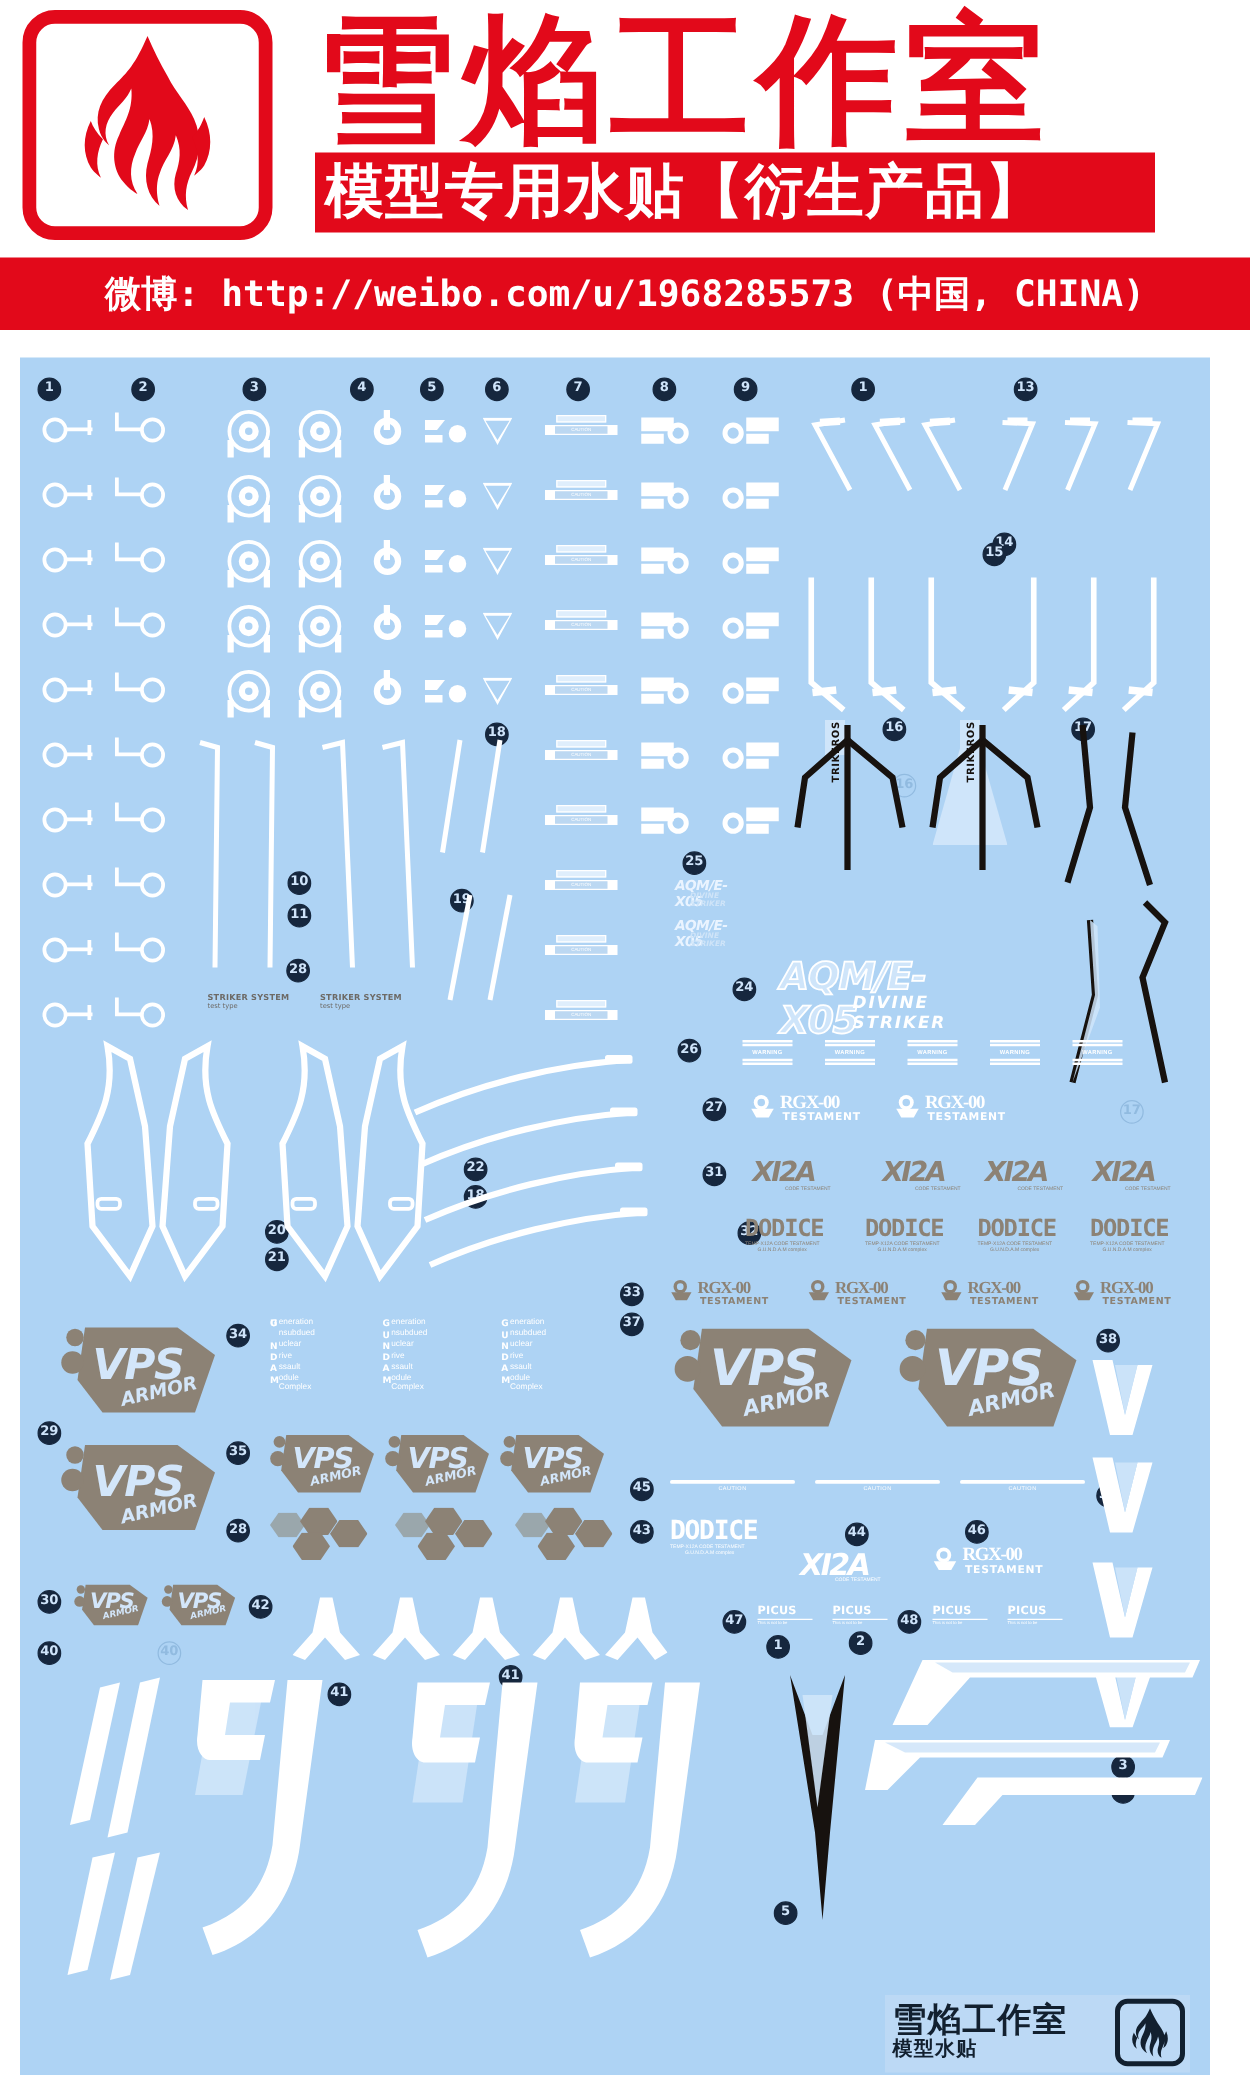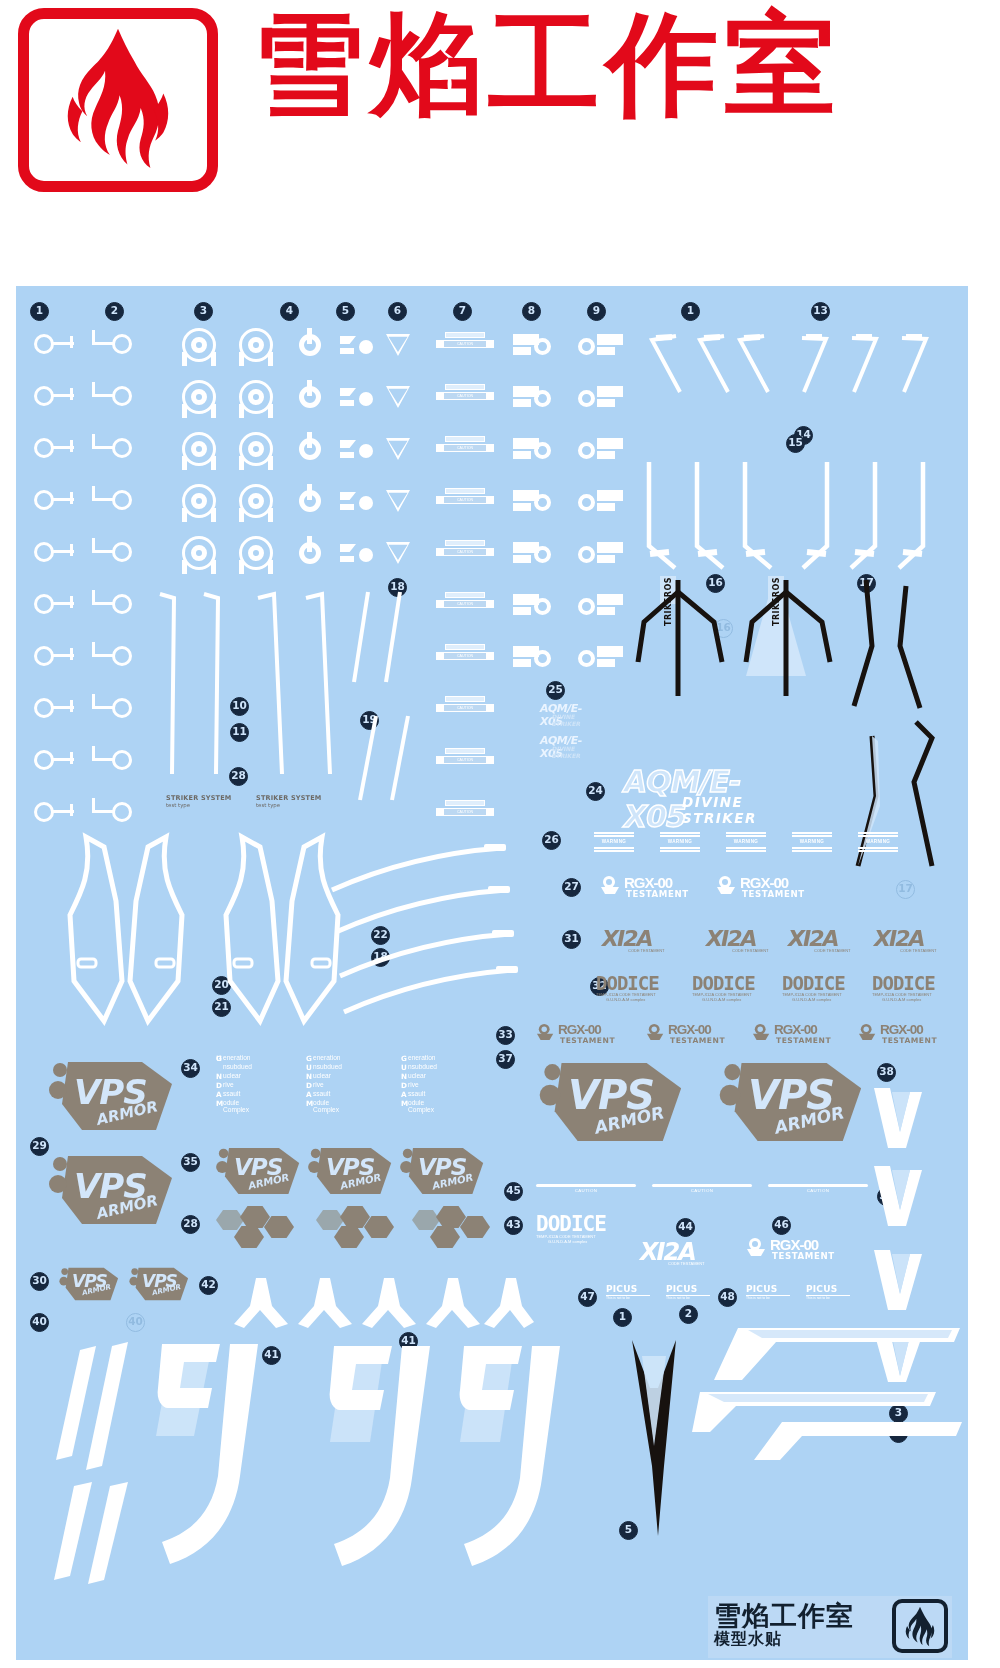--- a/index.html
+++ b/index.html
@@ -28,21 +28,21 @@
   .blu{position:absolute;background:#cfe5fa;}
 
   
   .ring{position:absolute;border:3.4px solid #fff;border-radius:50%;box-sizing:border-box;}
   .bar{position:absolute;background:#fff;}
   .vps-block{position:absolute;}
   .vps-word{position:absolute;color:#d3e6fa;font-weight:bold;font-style:italic;letter-spacing:-1px;font-family:"DejaVu Sans",sans-serif;}
   .vps-word2{position:absolute;color:#d3e6fa;font-weight:bold;font-style:italic;font-family:"DejaVu Sans",sans-serif;}
 
   .rgx{position:absolute;}
-  .rgx-txt{position:absolute;font-weight:bold;letter-spacing:-1px;font-family:Liberation Sans, sans-serif;}
+  .rgx-txt{position:absolute;font-weight:bold;letter-spacing:-1px;font-family:Liberation Serif, serif;}
   .rgx-sub{position:absolute;font-weight:bold;font-family:"DejaVu Sans",sans-serif;}
 
   .x12a{position:absolute;font-weight:bold;font-style:italic;font-family:"DejaVu Sans",sans-serif;letter-spacing:-2px;}
   .dodice{position:absolute;font-weight:bold;font-family:"DejaVu Sans Mono",monospace;letter-spacing:-1px;}
   .tiny{position:absolute;font-size:4px;font-family:"Liberation Sans",sans-serif;white-space:nowrap;}
 
   .warnbox{position:absolute;width:40px;height:20px;}
   .warnbox .hz{position:absolute;left:0;width:40px;height:1.6px;background:#ffffff;}
   .warnbox .lbl{position:absolute;left:0;top:7px;width:40px;text-align:center;font-size:4.6px;color:#ffffff;font-weight:bold;letter-spacing:.3px;}
 
@@ -96,21 +96,27 @@
       <svg id="logo-flame" viewBox="0 0 100 100">
         <g fill="#e2091a">
           <path d="M50 6 C44 20 40 24 34 30 C27 37 24 44 26 52 C27 57 31 60 31 60 C28 55 29 49 33 44 C36 40 40 37 42 32 C43 42 39 48 36 55 C32 63 33 72 38 78 C41 82 45 84 45 84 C41 78 41 71 44 64 C46 58 50 54 51 47 C54 55 52 62 50 69 C48 77 50 85 56 90 C56 90 53 82 56 74 C58 67 63 63 64 55 C67 62 66 68 64 74 C62 81 64 88 70 92 C68 85 69 79 72 73 C76 65 77 56 73 47 C70 40 64 34 60 26 C56 19 53 13 50 6 Z"></path>
           <path d="M22 48 C18 56 18 64 22 71 C24 74 27 76 27 76 C24 70 25 63 28 57 C25 54 23 51 22 48 Z"></path>
           <path d="M78 46 C82 54 82 63 78 70 C76 73 73 75 73 75 C76 69 75 62 72 56 C75 53 77 49 78 46 Z"></path>
         </g>
       </svg>
     </div>
 
     <div id="brand-title">雪焰工作室</div>
-
+    <div id="brand-sub-bar">
+      <div id="brand-sub">模型专用水贴【衍生产品】</div>
+    </div>
+
+    <div id="weibo-bar">
+      <div id="weibo-text">微博: http://weibo.com/u/1968285573 (中国, CHINA)</div>
+    </div>
   </div>
 
   <div id="sheet">
     <div id="sheet-inner">
 
       <div class="num fill" style="left:14px;top:16px">1</div>
       <div class="num fill" style="left:89px;top:16px">2</div>
       <div class="num fill" style="left:178px;top:16px">3</div>
       <div class="num fill" style="left:264px;top:16px">4</div>
       <div class="num fill" style="left:320px;top:16px">5</div>

